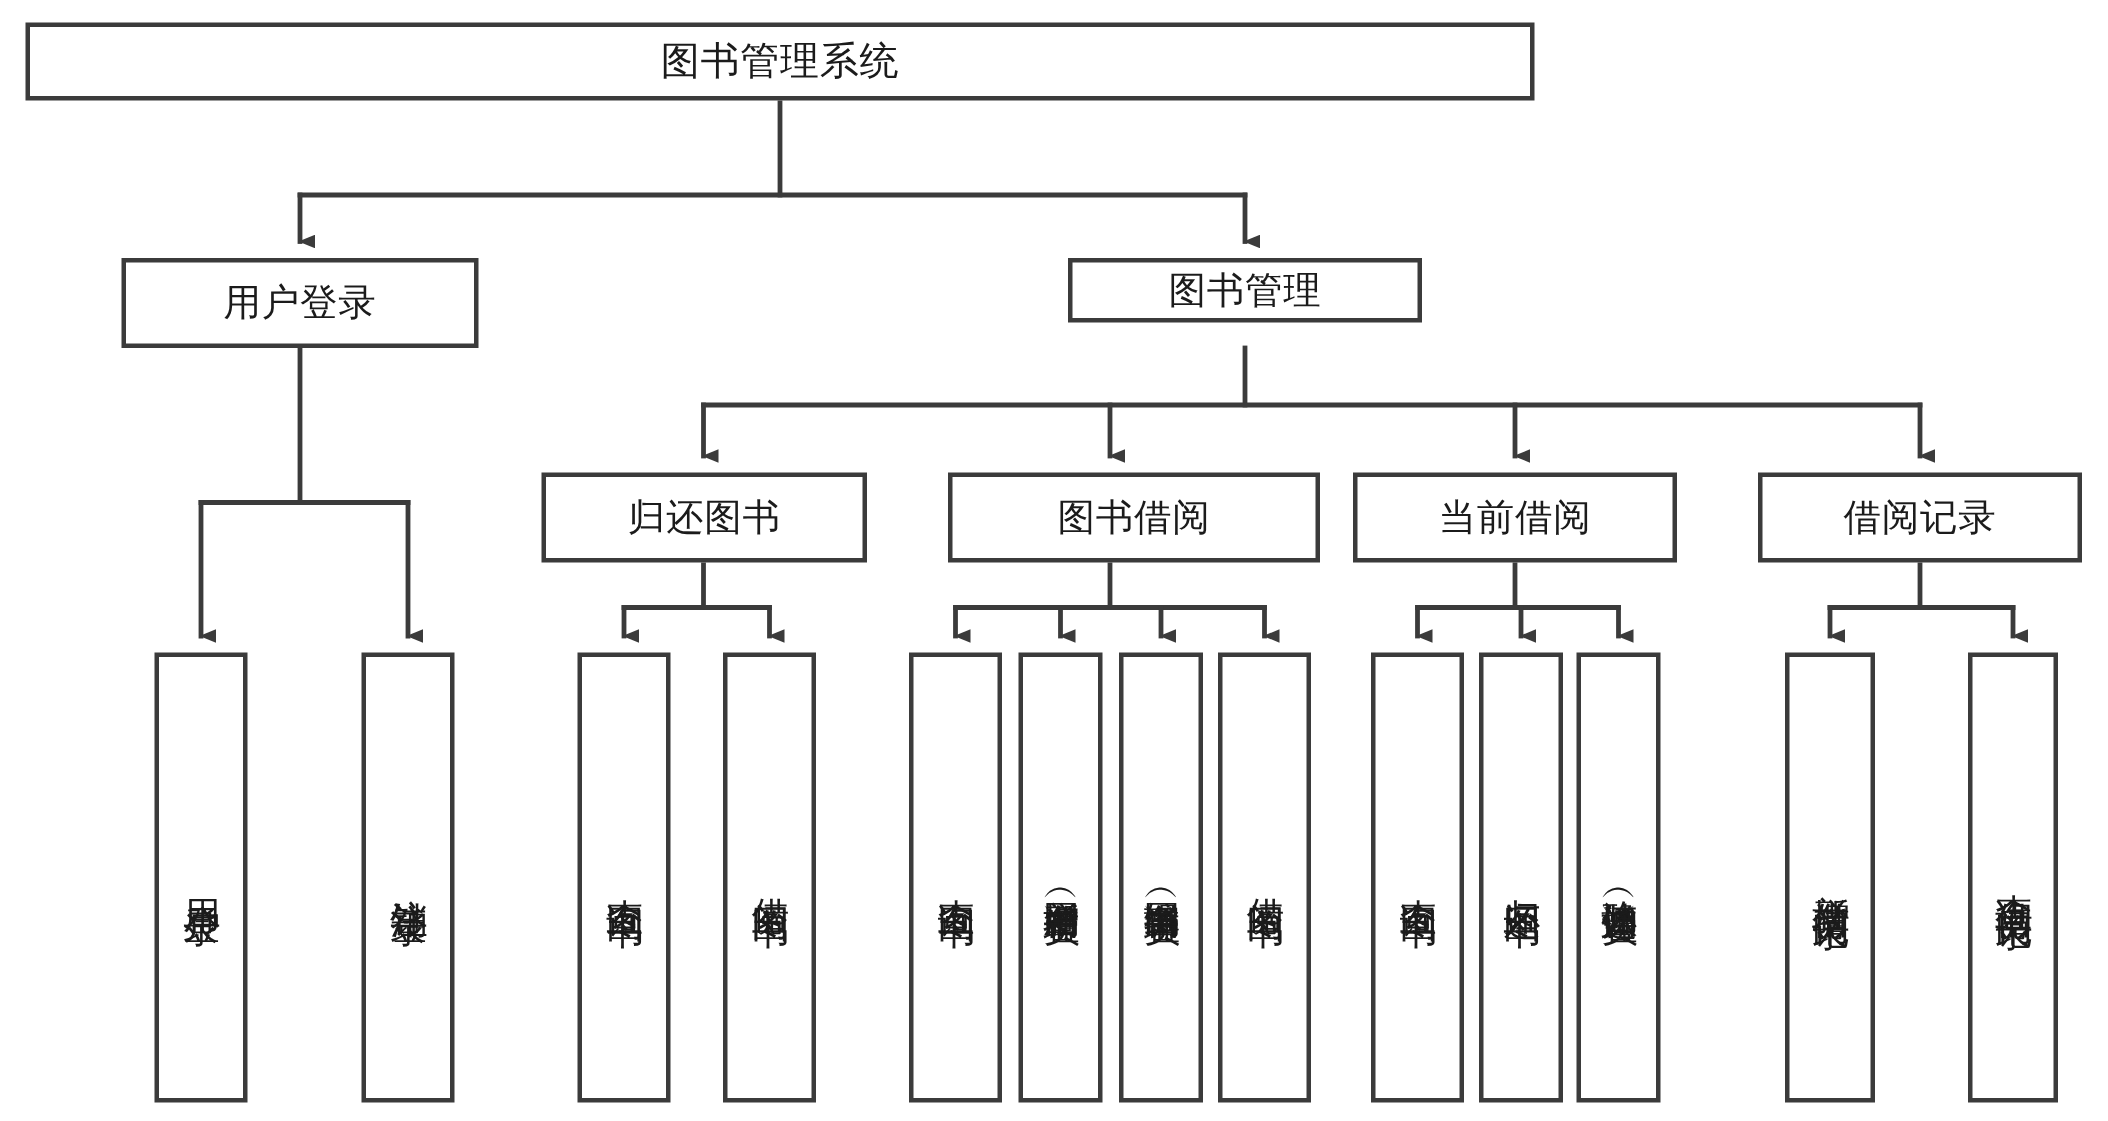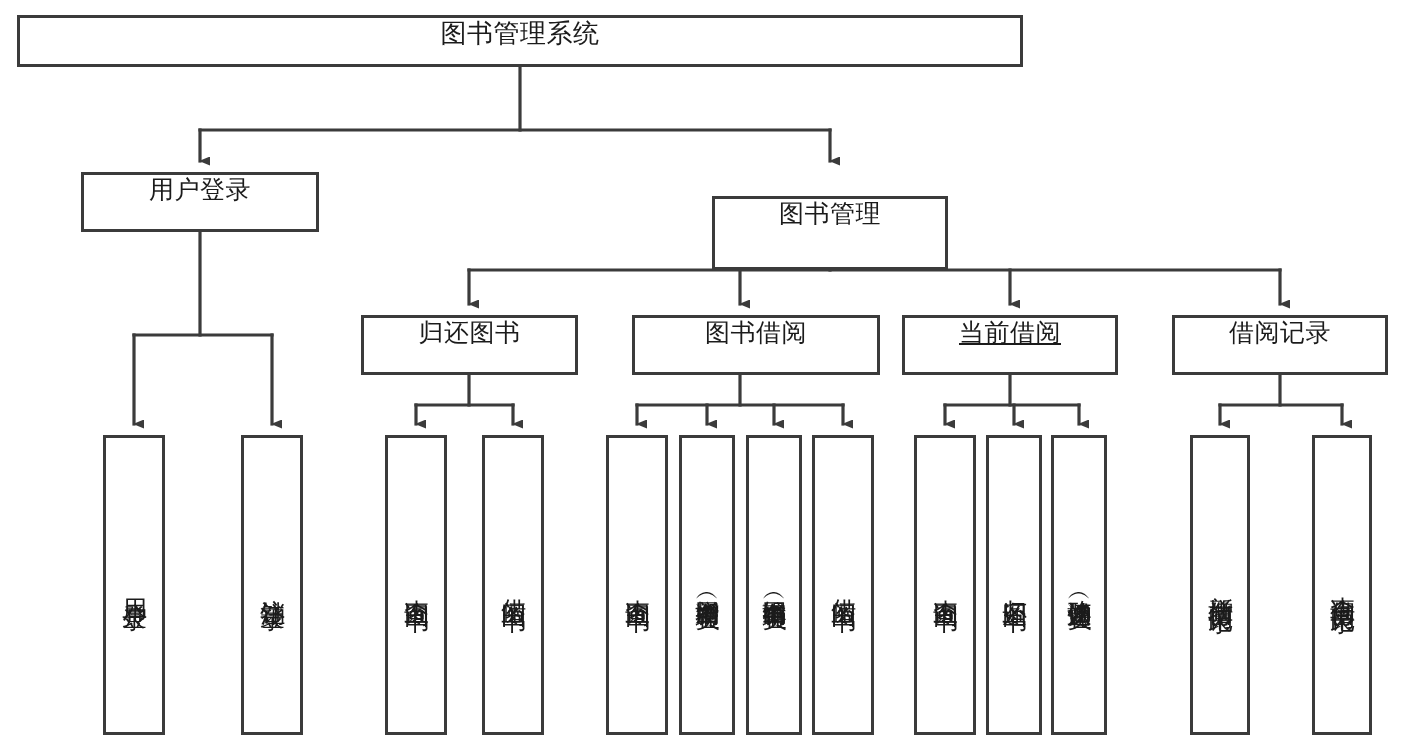--- a/index.html
+++ b/index.html
@@ -25,21 +25,21 @@
     width: 1405px;
     height: 747px;
     pointer-events: none;
   }
   .node {
     position: absolute;
     box-sizing: border-box;
     border: 3px solid #3b3b3b;
     background: #ffffff;
     display: flex;
-    align-items: flex-start;
+    align-items: center;
     justify-content: center;
     color: #1b1b1b;
   }
   .node .label {
     display: block;
     text-align: center;
     line-height: 1.18;
     letter-spacing: 0.5px;
   }
   
@@ -127,32 +127,32 @@
   </svg>
 
   <div class="node root horiz" id="node-root" style="left: 17px; top: 15px; width: 1006px; height: 52px;">
     <span class="label">图书管理系统</span>
   </div>
 
   <div id="nodes-level2">
       <div class="node horiz" style="left: 81px; top: 172px; width: 238px; height: 60px;">
         <span class="label">用户登录</span>
       </div>
-      <div class="node horiz" style="left: 712px; top: 172px; width: 236px; height: 74px; margin-top: 24px;">
+      <div class="node horiz" style="left: 712px; top: 172px; width: 236px; height: 43px;">
         <span class="label">图书管理</span>
       </div>
     </div>
   <div id="nodes-level3">
       <div class="node horiz" style="left: 361px; top: 315px; width: 217px; height: 60px;">
         <span class="label">归还图书</span>
       </div>
       <div class="node horiz" style="left: 632px; top: 315px; width: 248px; height: 60px;">
         <span class="label">图书借阅</span>
       </div>
-      <div class="node horiz" style="left: 902px; top: 315px; width: 216px; height: 60px; text-decoration: underline;">
+      <div class="node horiz" style="left: 902px; top: 315px; width: 216px; height: 60px;">
         <span class="label">当前借阅</span>
       </div>
       <div class="node horiz" style="left: 1172px; top: 315px; width: 216px; height: 60px;">
         <span class="label">借阅记录</span>
       </div>
     </div>
   <div id="nodes-leaves">
       <div class="node vert" style="left: 103px; top: 435px; width: 62px; height: 300px;">
         <span class="label">用户登录</span>
       </div>

